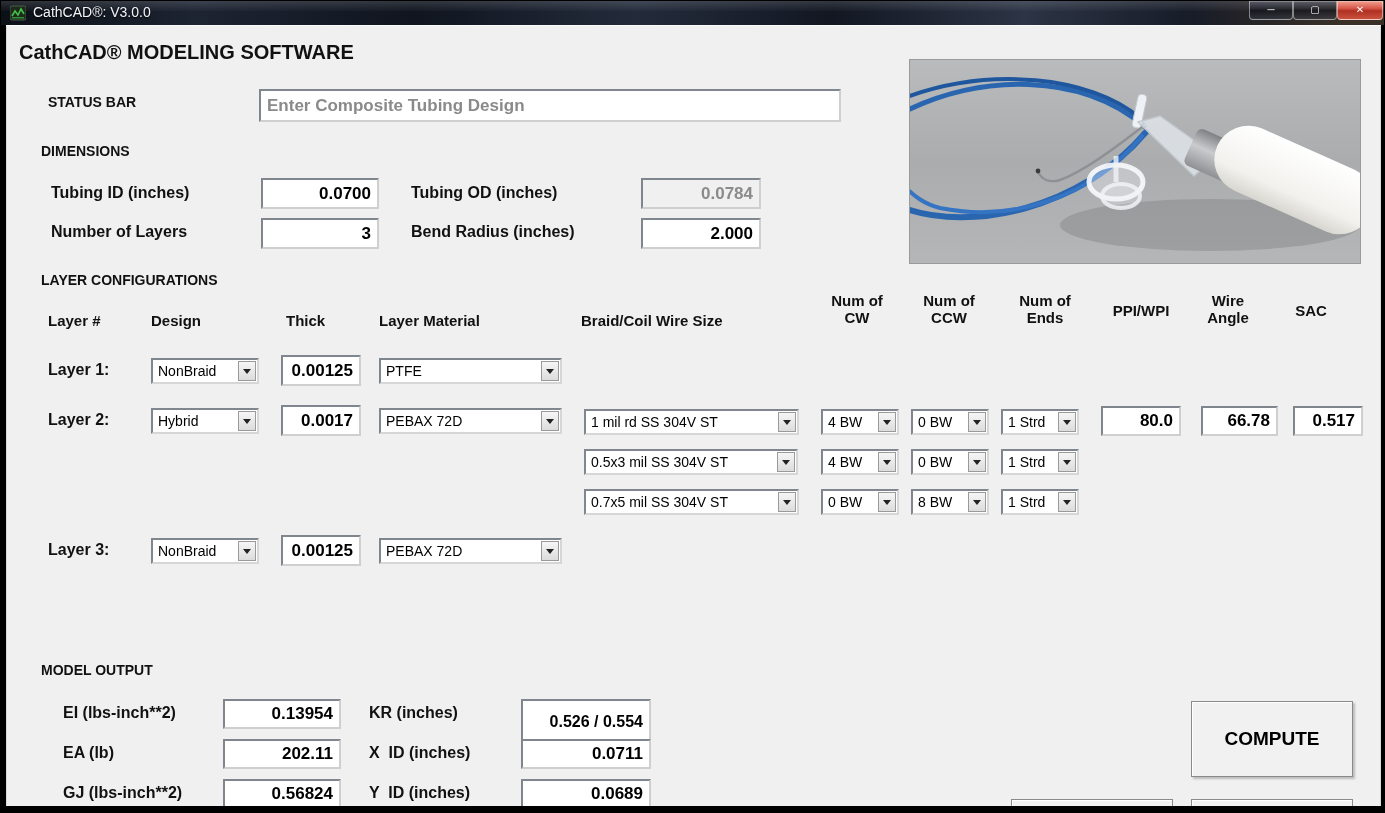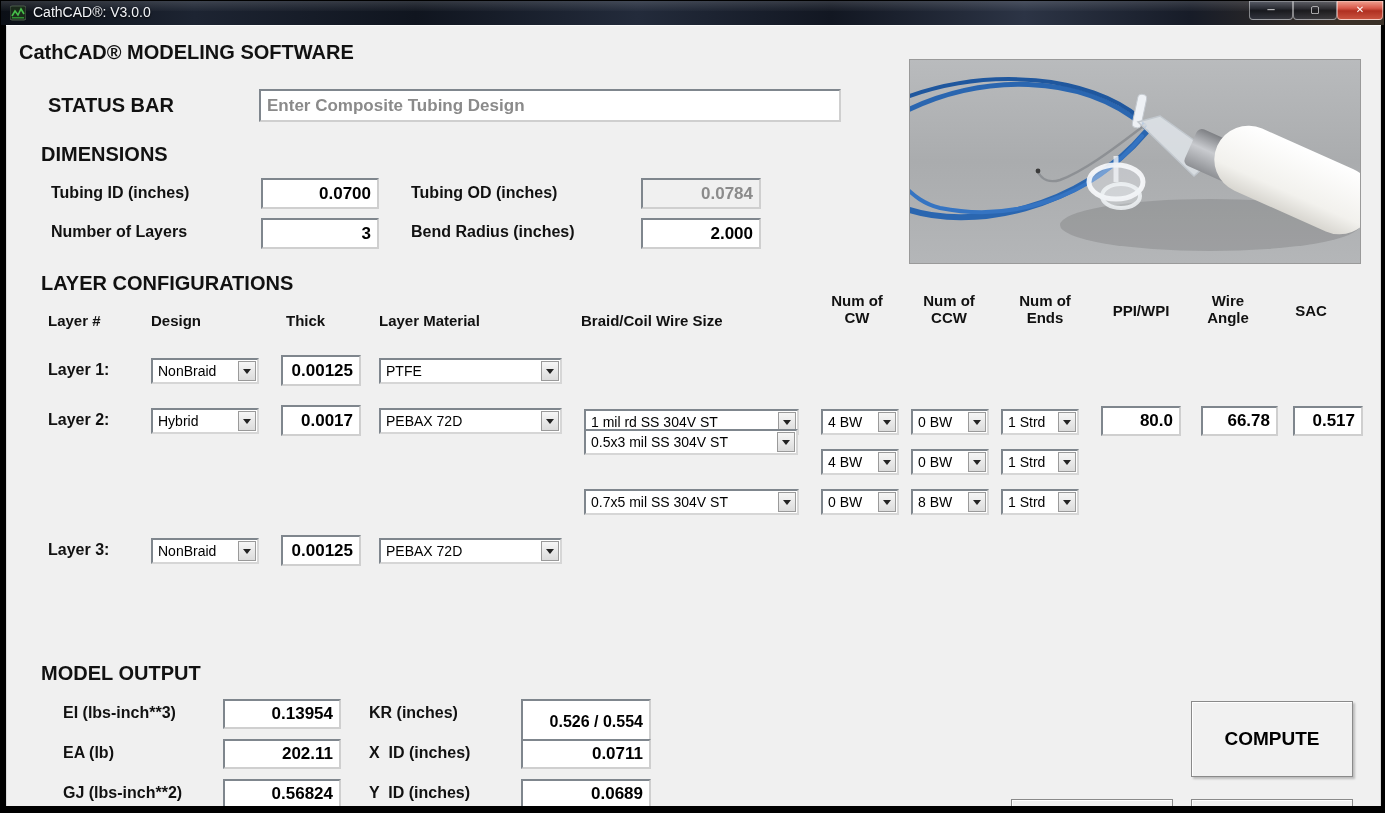--- a/index.html
+++ b/index.html
@@ -46,21 +46,21 @@
 
   
   .client {
     position:absolute; left:5px; top:24px; width:1375px; height:781px;
     background:#f0f0f0; overflow:hidden;
     box-shadow:inset 0 1px 0 #fbfbfb, inset 1px 0 0 #d9d9d9, inset -1px 0 0 #d9d9d9;
   }
   .abs { position:absolute; }
 
   .h1 { font-size:20px; font-weight:bold; color:#111; }
-  .section { font-size:20px; font-weight:bold; color:#111; }
+  .section { font-size:14px; font-weight:bold; color:#111; }
   .lbl { font-size:16px; font-weight:bold; color:#111; white-space:pre; }
   .colhead { font-size:15px; font-weight:bold; color:#111; }
   .center { text-align:center; }
 
   
   .tb {
     position:absolute; background:#fff;
     border:2px solid; border-color:#7f868d #cfcfcf #cfcfcf #7f868d;
     font-family:"Liberation Sans",sans-serif;
     font-size:17px; font-weight:bold; color:#000;
@@ -255,21 +255,21 @@
       <span class="combo-btn"></span>
     </div>
     <div class="combo" style="left:995px; top:384px; width:78px;">
       <span class="combo-text">1 Strd</span>
       <span class="combo-btn"></span>
     </div>
     <input class="tb" style="left: 1095px; top: 381px; width: 80px; height: 30px;" readonly="" value="80.0">
     <input class="tb" style="left: 1195px; top: 381px; width: 77px; height: 30px;" readonly="" value="66.78">
     <input class="tb" style="left: 1287px; top: 381px; width: 70px; height: 30px;" readonly="" value="0.517">
 
-    <div class="combo" style="left:578px; top:404px; width:214px;gap:12px;">
+    <div class="combo" style="left:578px; top:424px; width:214px;gap:12px;">
       <span class="combo-text">0.5x3 mil SS 304V ST</span>
       <span class="combo-btn"></span>
     </div>
     <div class="combo" style="left:815px; top:424px; width:78px;">
       <span class="combo-text">4 BW</span>
       <span class="combo-btn"></span>
     </div>
     <div class="combo" style="left:905px; top:424px; width:78px;">
       <span class="combo-text">0 BW</span>
       <span class="combo-btn"></span>
@@ -302,21 +302,21 @@
       <span class="combo-btn"></span>
     </div>
     <input class="tb" style="left: 275px; top: 510px; width: 80px; height: 31px;" readonly="" value="0.00125">
     <div class="combo" style="left:373px; top:513px; width:183px;">
       <span class="combo-text">PEBAX 72D</span>
       <span class="combo-btn"></span>
     </div>
 
     <div class="abs section" style="left:35px; top:637px;">MODEL OUTPUT</div>
 
-    <div class="abs lbl" style="left:57px; top:679px;">EI (lbs-inch**3)</div>
+    <div class="abs lbl" style="left:57px; top:679px;">EI (lbs-inch**2)</div>
     <input class="tb" style="left: 217px; top: 674px; width: 118px; height: 30px;" readonly="" value="0.13954">
 
     <div class="abs lbl" style="left:363px; top:679px;">KR (inches)</div>
     <input class="tb" style="left: 515px; top: 674px; width: 130px; height: 46px; font-size: 16px;" readonly="" value="0.526 / 0.554">
 
     <div class="abs lbl" style="left:57px; top:719px;">EA (lb)</div>
     <input class="tb" style="left: 217px; top: 714px; width: 118px; height: 30px;" readonly="" value="202.11">
 
     <div class="abs lbl" style="left:363px; top:719px;">X  ID (inches)</div>
     <input class="tb" style="left: 515px; top: 714px; width: 130px; height: 30px;" readonly="" value="0.0711">

